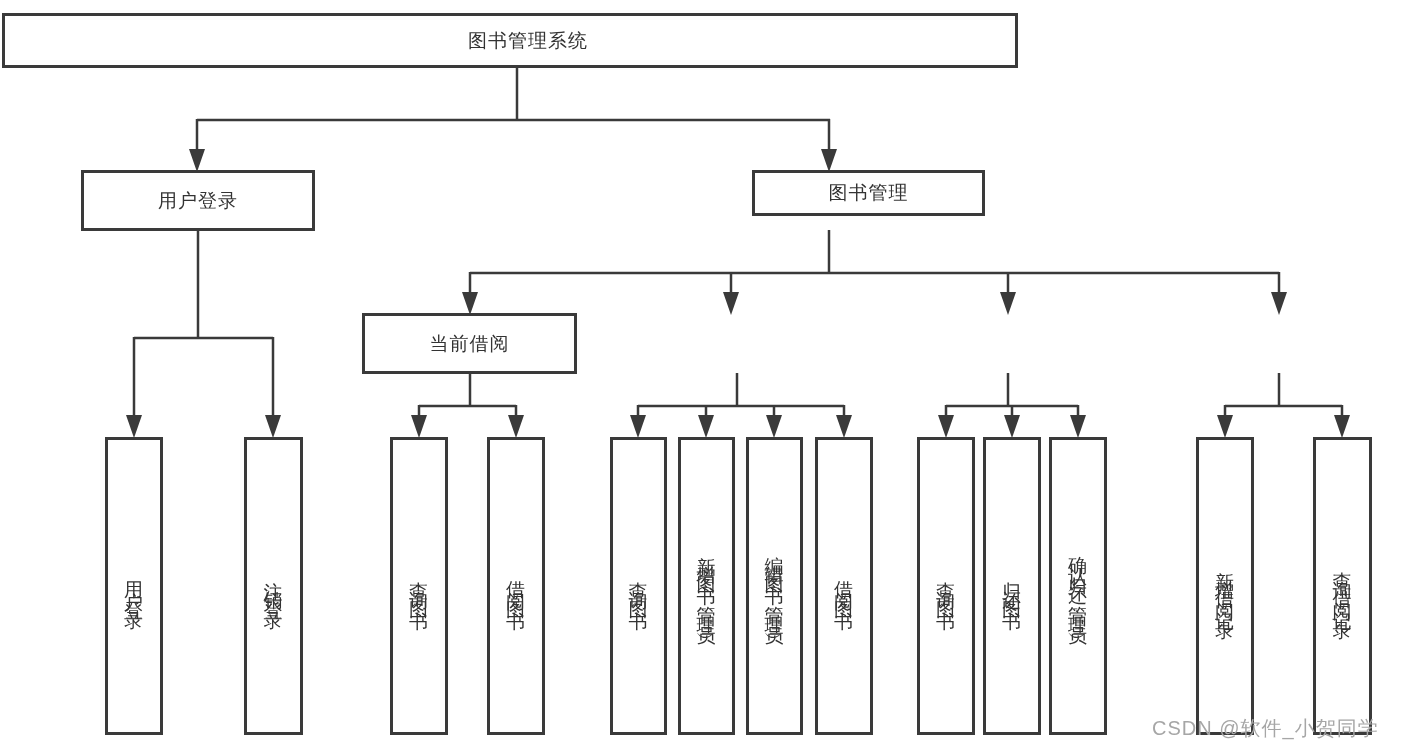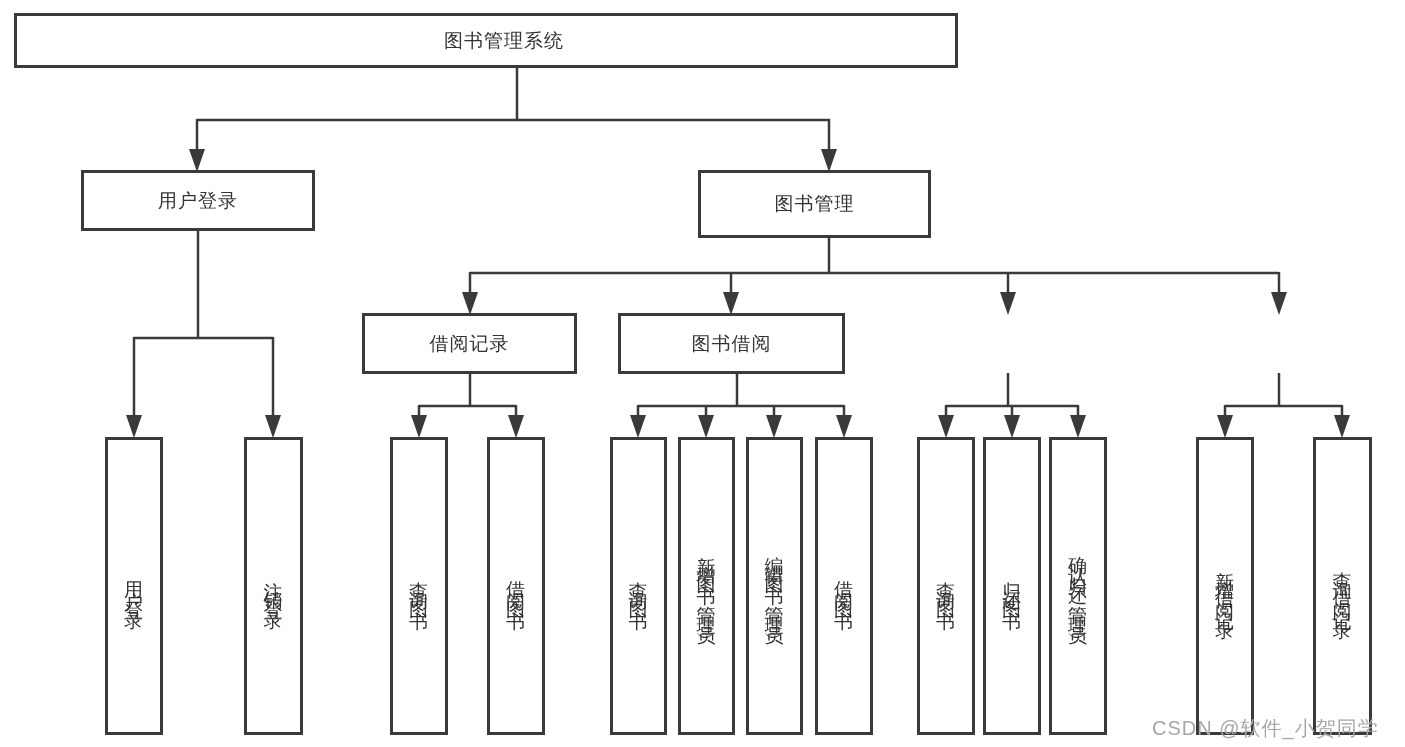--- a/index.html
+++ b/index.html
@@ -93,36 +93,33 @@
       <path d="M766 415 L782 415 L774 438 Z"></path>
       <path d="M836 415 L852 415 L844 438 Z"></path>
       <path d="M938 415 L954 415 L946 438 Z"></path>
       <path d="M1004 415 L1020 415 L1012 438 Z"></path>
       <path d="M1070 415 L1086 415 L1078 438 Z"></path>
       <path d="M1217 415 L1233 415 L1225 438 Z"></path>
       <path d="M1334 415 L1350 415 L1342 438 Z"></path>
     </g>
   </svg>
 
-  <div class="hbox" style="left:14px;top:13px;width:944px;height:55px;padding-left:36px;">
+  <div class="hbox" style="left:2px;top:13px;width:1016px;height:55px;padding-left:36px;">
     <span>图书管理系统</span>
   </div>
 
   <div class="hbox" style="left:81px;top:170px;width:234px;height:61px;">
     <span>用户登录</span>
   </div>
-  <div class="hbox" style="left:698px;top:170px;width:233px;height:68px;font-family:Liberation Serif, serif;">
+  <div class="hbox" style="left:752px;top:170px;width:233px;height:46px;font-family:Liberation Serif, serif;">
     <span>图书管理</span>
   </div>
 
   <div class="hbox" style="left:362px;top:313px;width:215px;height:61px;">
-    <span>借阅记录</span>
-  </div>
-  <div class="hbox" style="left:618px;top:313px;width:227px;height:61px;">
-    <span>图书借阅</span>
+    <span>当前借阅</span>
   </div>
 
   <div class="vbox" style="left:105px;top:437px;width:58px;height:298px;">
     <span>用户登录</span>
   </div>
   <div class="vbox" style="left:244px;top:437px;width:59px;height:298px;">
     <span>注销登录</span>
   </div>
 
   <div class="vbox" style="left:390px;top:437px;width:58px;height:298px;">

